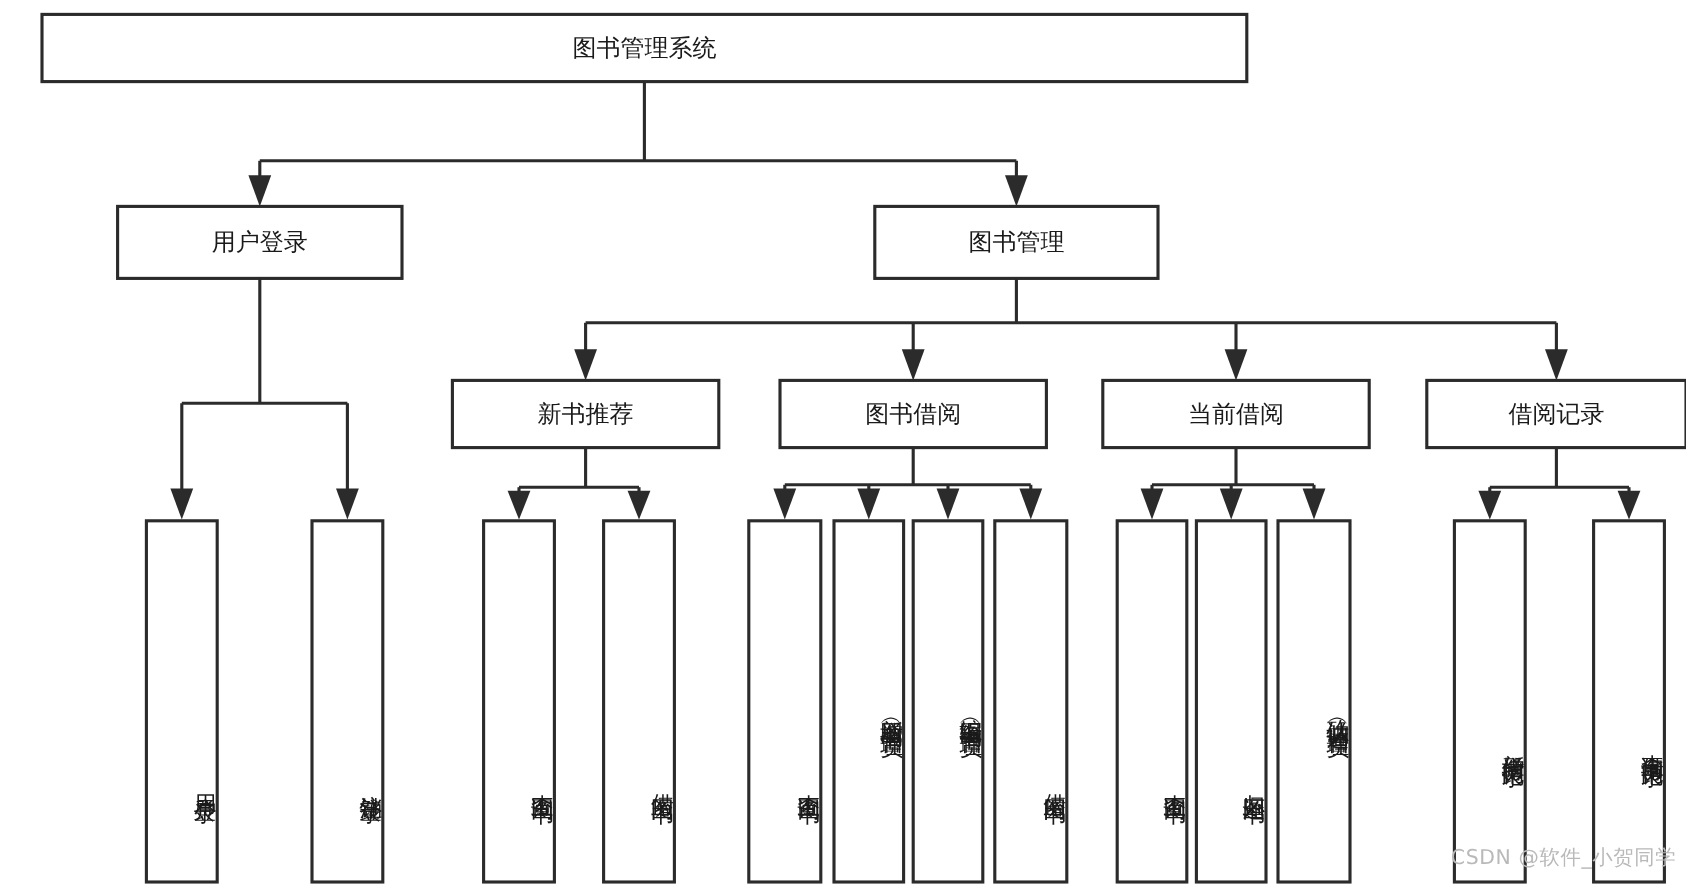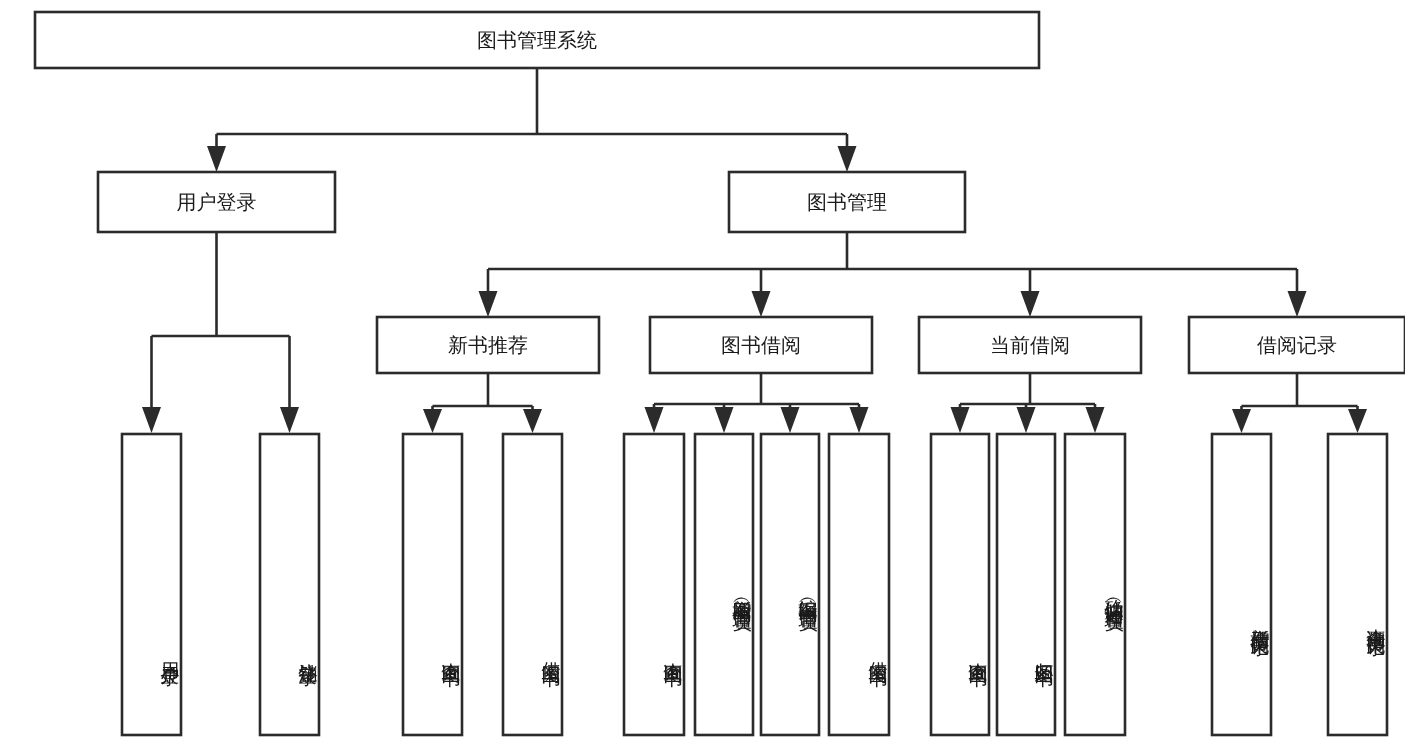--- a/index.html
+++ b/index.html
@@ -212,14 +212,15 @@
   <div class="vlabel" style="left:607px;  top:434px; width:60px; height:301px; padding-top:66px;">查询图书</div>
   <div class="vlabel" style="left:678px;  top:434px; width:58px; height:301px; padding-top:8px;">新增图书（管理员）</div>
   <div class="vlabel" style="left:744px;  top:434px; width:58px; height:301px; padding-top:8px;">编辑图书（管理员）</div>
   <div class="vlabel" style="left:812px;  top:434px; width:60px; height:301px; padding-top:66px;">借阅图书</div>
   <div class="vlabel" style="left:914px;  top:434px; width:58px; height:301px; padding-top:66px;">查询图书</div>
   <div class="vlabel" style="left:980px;  top:434px; width:58px; height:301px; padding-top:66px;">归还图书</div>
   <div class="vlabel" style="left:1048px; top:434px; width:60px; height:301px; padding-top:8px;">确认归还（管理员）</div>
   <div class="vlabel" style="left:1195px; top:434px; width:59px; height:301px; padding-top:34px;">新增借阅记录</div>
   <div class="vlabel" style="left:1311px; top:434px; width:59px; height:301px; padding-top:34px;">查询借阅记录</div>
 
+  <div class="watermark" style="left:1192px; top:703px;">CSDN @软件_小贺同学</div>
 
 </div>
 
 </body></html>

